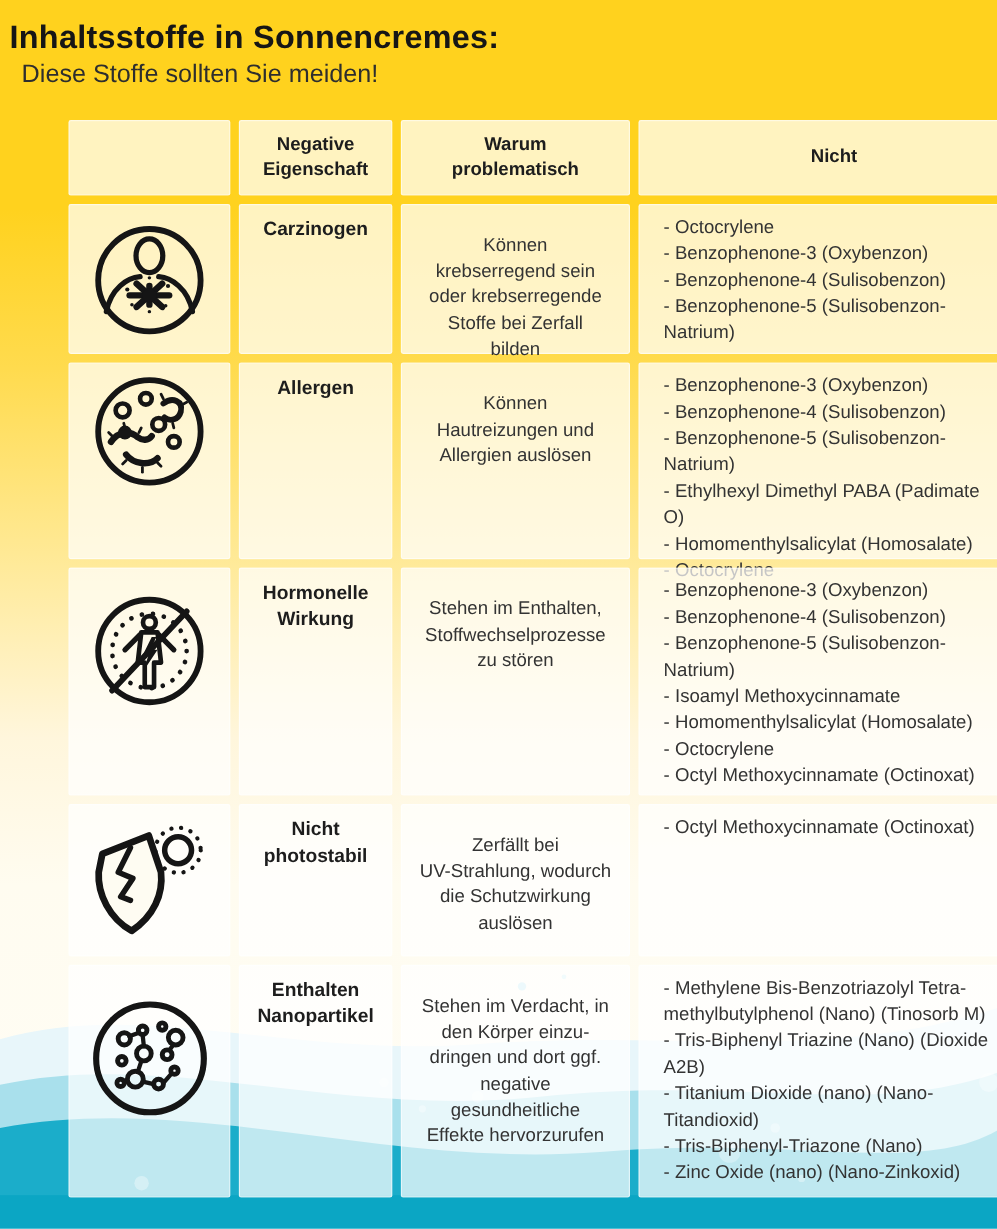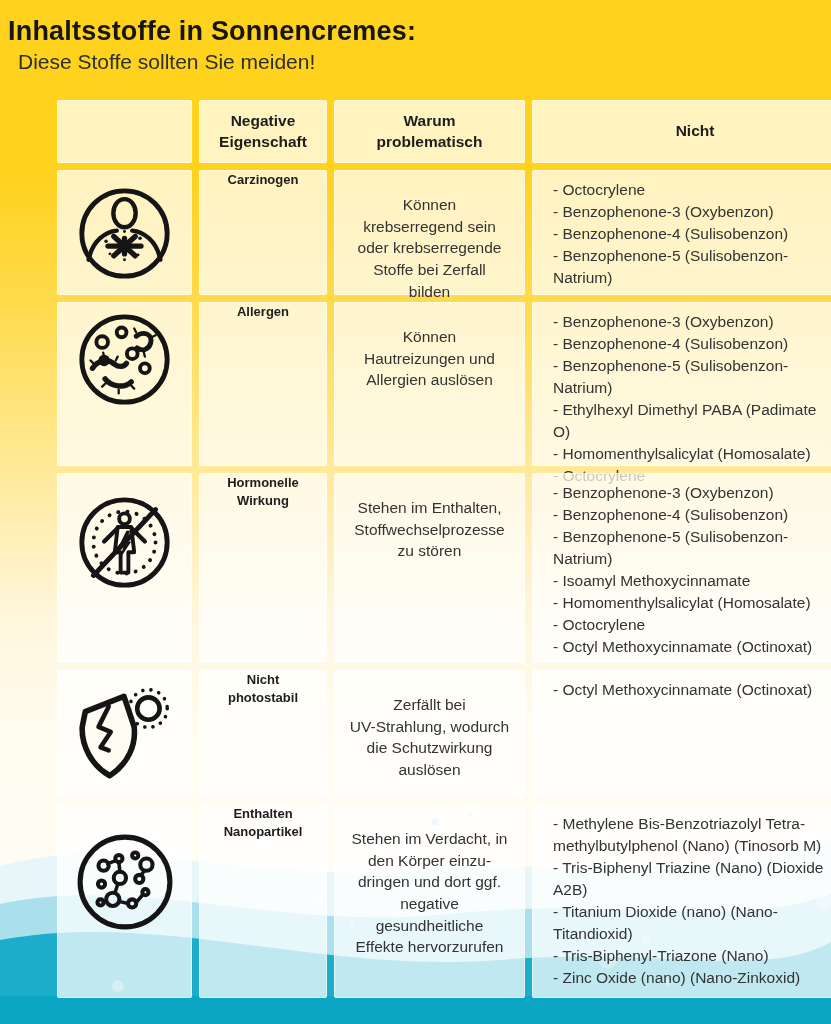--- a/index.html
+++ b/index.html
@@ -33,22 +33,22 @@
   }
   .head{
     display:flex; align-items:center; justify-content:center;
     font-weight:700; font-size:15.5px; color:#1d1d1d;
     text-align:center; white-space:pre-line; line-height:1.3;
   }
   .icon-cell{display:flex; justify-content:center; align-items:flex-start;}
   .pt14{padding-top:14px;} .pt8{padding-top:8px;} .pt20{padding-top:20px;}
   .pt12{padding-top:12px;} .pt26{padding-top:26px;}
   .prop{
-    font-weight:700; font-size:13px; text-align:center;
-    white-space:pre-line; color:#1d1d1d; line-height:1.35;
+    font-weight:700; font-size:16px; text-align:center;
+    white-space:pre-line; padding-top:10px; color:#1d1d1d; line-height:1.35;
   }
   .why{
     font-size:15.5px; text-align:center; white-space:pre-line;
     padding-top:23px; padding-left:6px; padding-right:6px;
     color:#333; line-height:1.4;
   }
   .subs{
     font-size:15.5px; color:#333; padding:8px 20px; line-height:1.42;
     text-align:left;
   }

